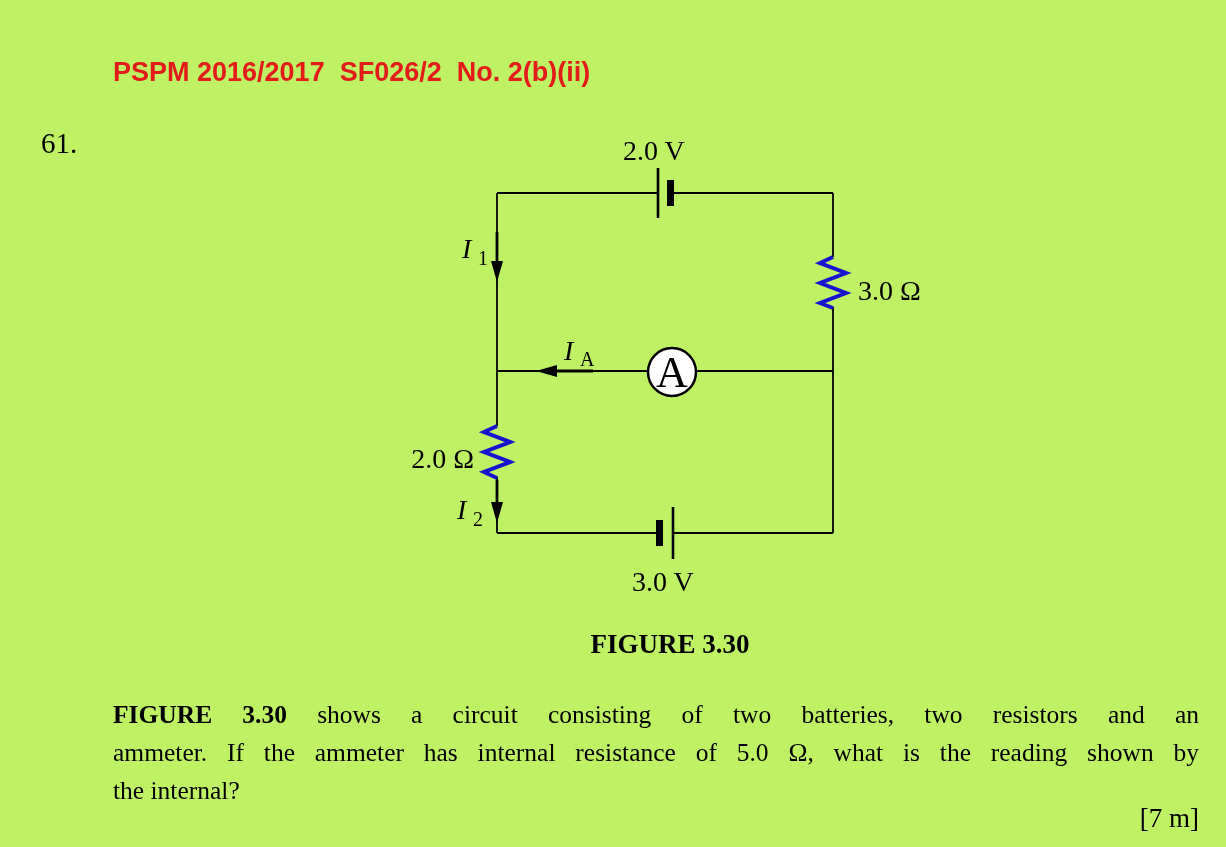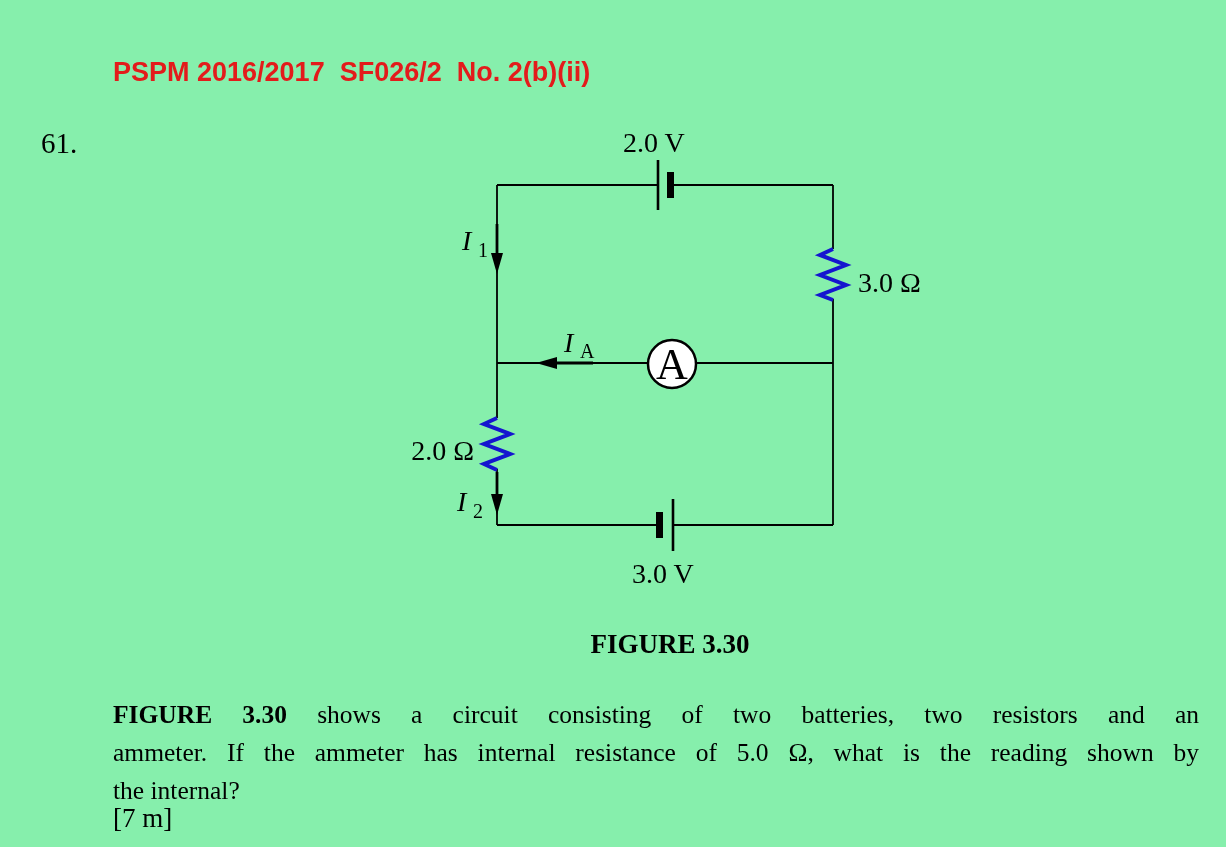--- a/index.html
+++ b/index.html
@@ -4,51 +4,51 @@
 <style>
   * { margin: 0; padding: 0; box-sizing: border-box; }
   html, body { background: #ffffff; }
   body {
     width: 1226px; height: 847px;
     position: relative;
     overflow: hidden;
     font-family: "Liberation Serif", serif;
     color: #000;
   }
-  .page { position: absolute; inset: 0; background: #86efac; }
+  .page { position: absolute; inset: 0; background: #bef264; }
 
   .header-title {
     position: absolute; left: 113px; top: 56px;
     font-family: "Liberation Sans", sans-serif;
     font-weight: bold; font-size: 27px; line-height: 32px;
     color: #e31b1b;
     white-space: pre;
   }
   .q-number {
     position: absolute; left: 41px; top: 127px;
     font-size: 29px; line-height: 33px;
   }
   .circuit-wrap {
-    position: absolute; left: 390px; top: 120px;
+    position: absolute; left: 390px; top: 128px;
     width: 560px; height: 478px;
   }
   .figure-caption {
     position: absolute; left: 390px; top: 629px; width: 560px;
     text-align: center; font-weight: bold; font-size: 27px;
   }
   .question-block {
     position: absolute; left: 113px; top: 696px; width: 1086px;
     font-size: 25.5px; line-height: 38px;
   }
   .q-line { width: 100%; }
   .q-just { text-align: justify; text-align-last: justify; }
   .q-bold { font-weight: bold; }
   .marks-line {
     position: absolute; left: 113px; top: 803px; width: 1086px;
-    font-size: 27px;
+    text-align: right; font-size: 27px;
   }
   svg text { font-family: "Liberation Serif", serif; }
   .lbl { font-size: 28px; fill: #000; }
   .lbl-sub { font-size: 20px; fill: #000; }
   .cur { font-size: 28px; font-style: italic; fill: #000; }
   .amm { font-size: 44px; fill: #000; }
 </style>
 </head>
 <body>
 

